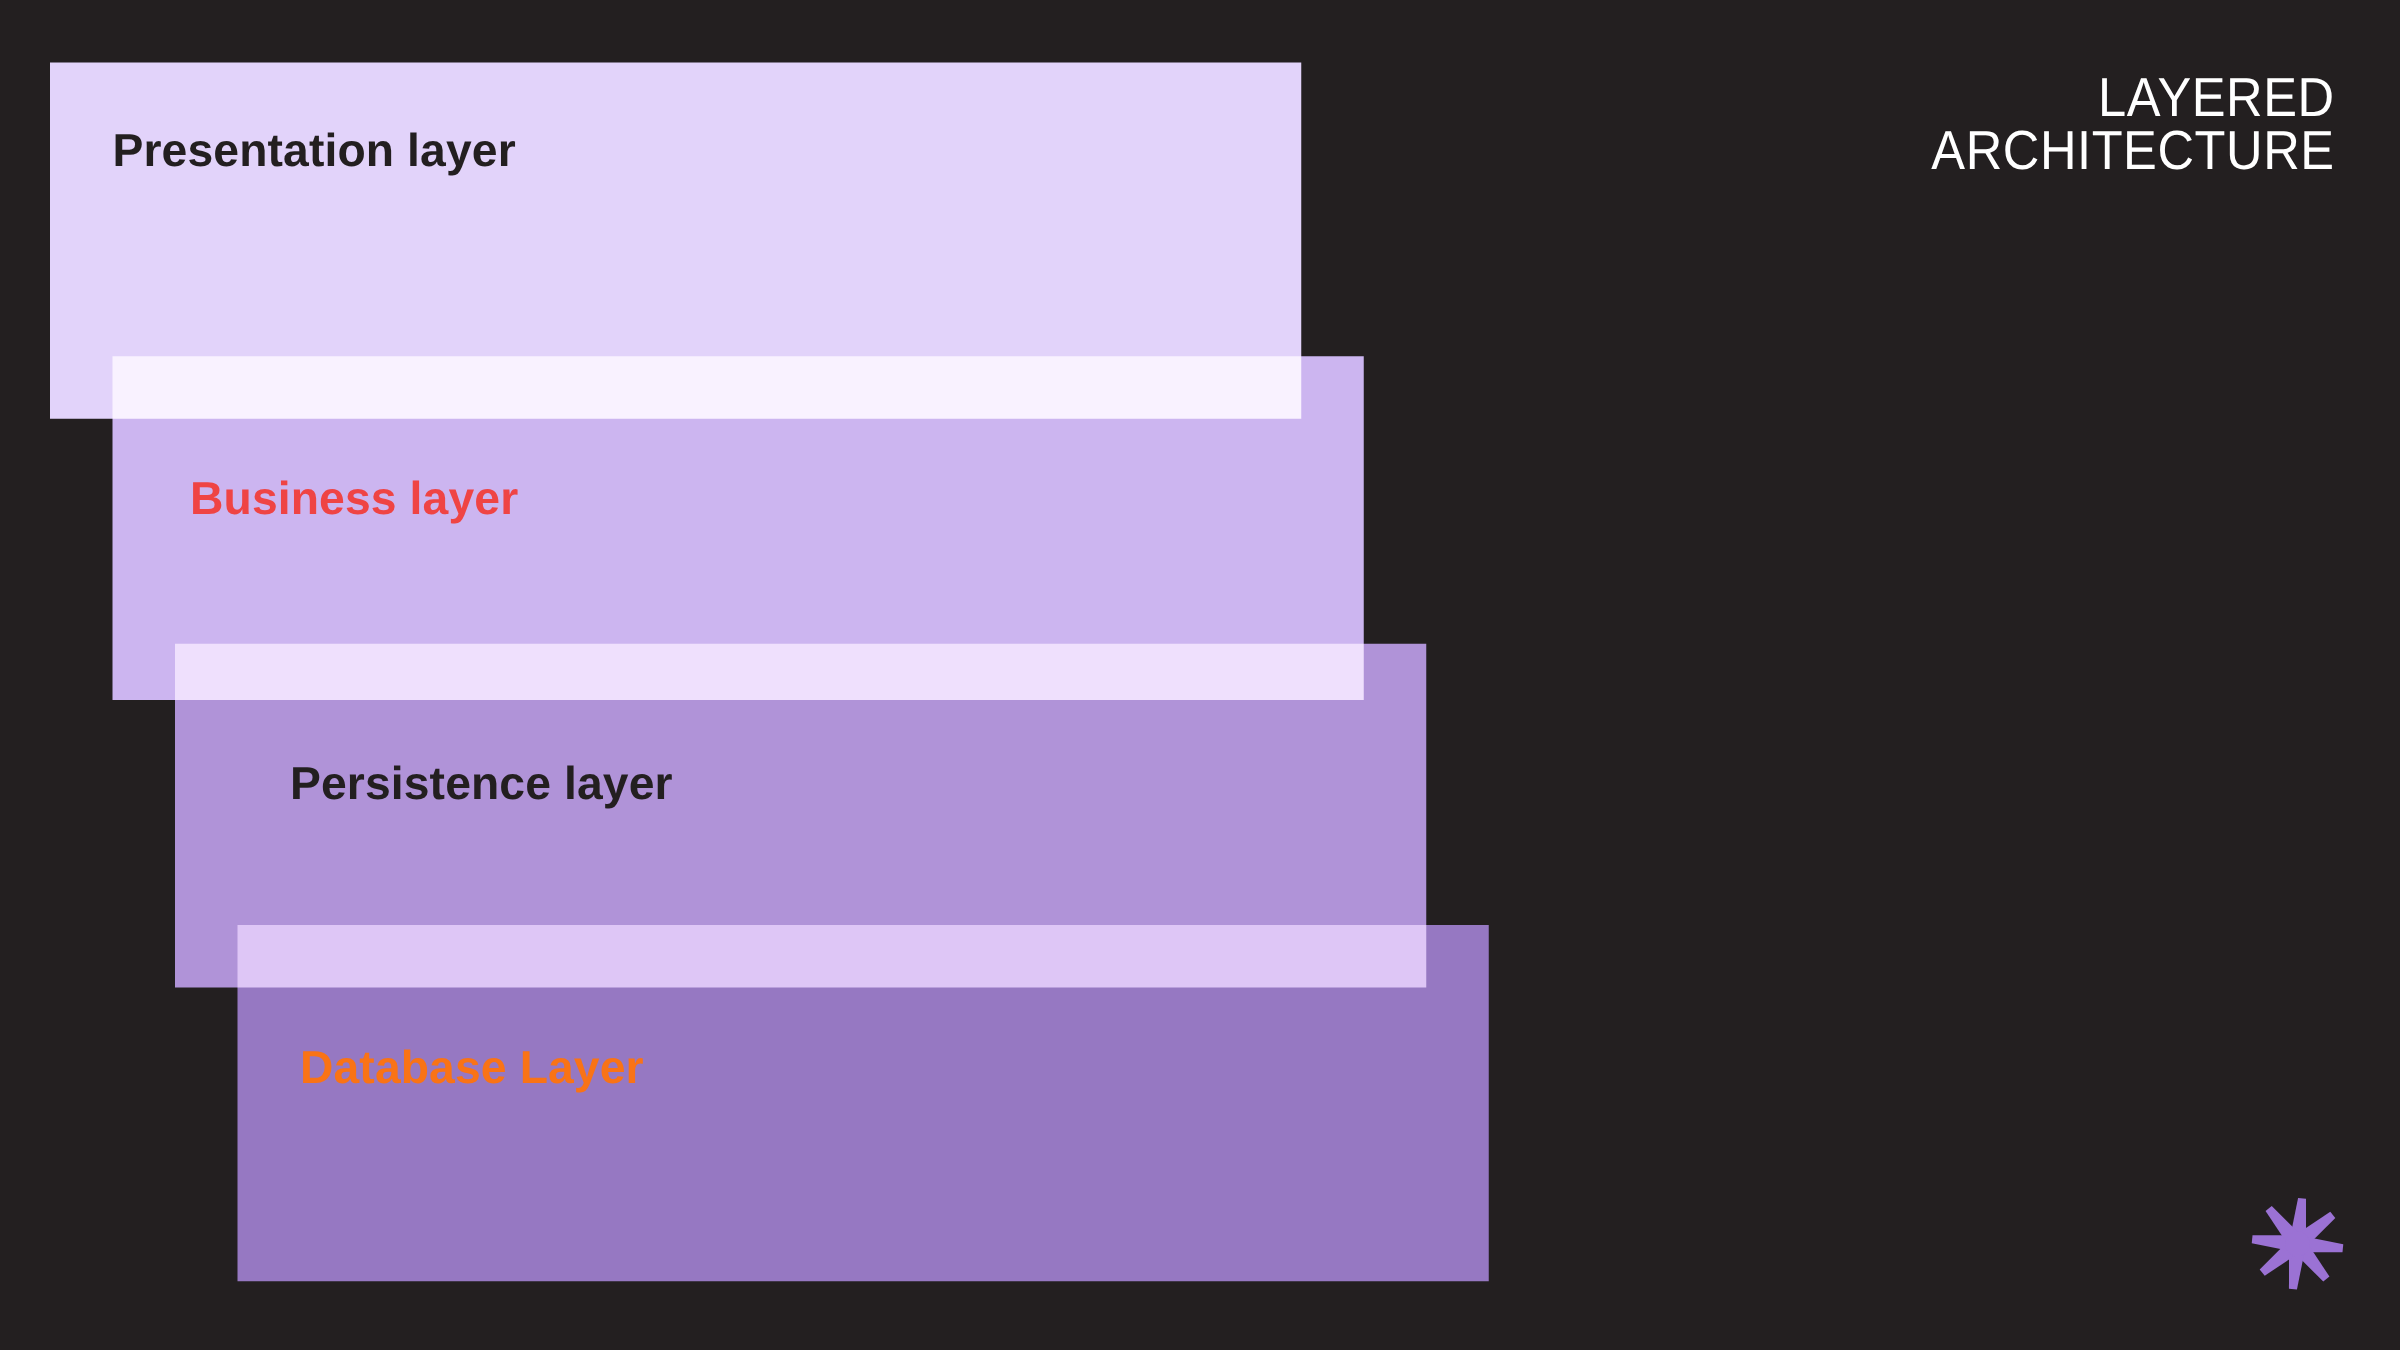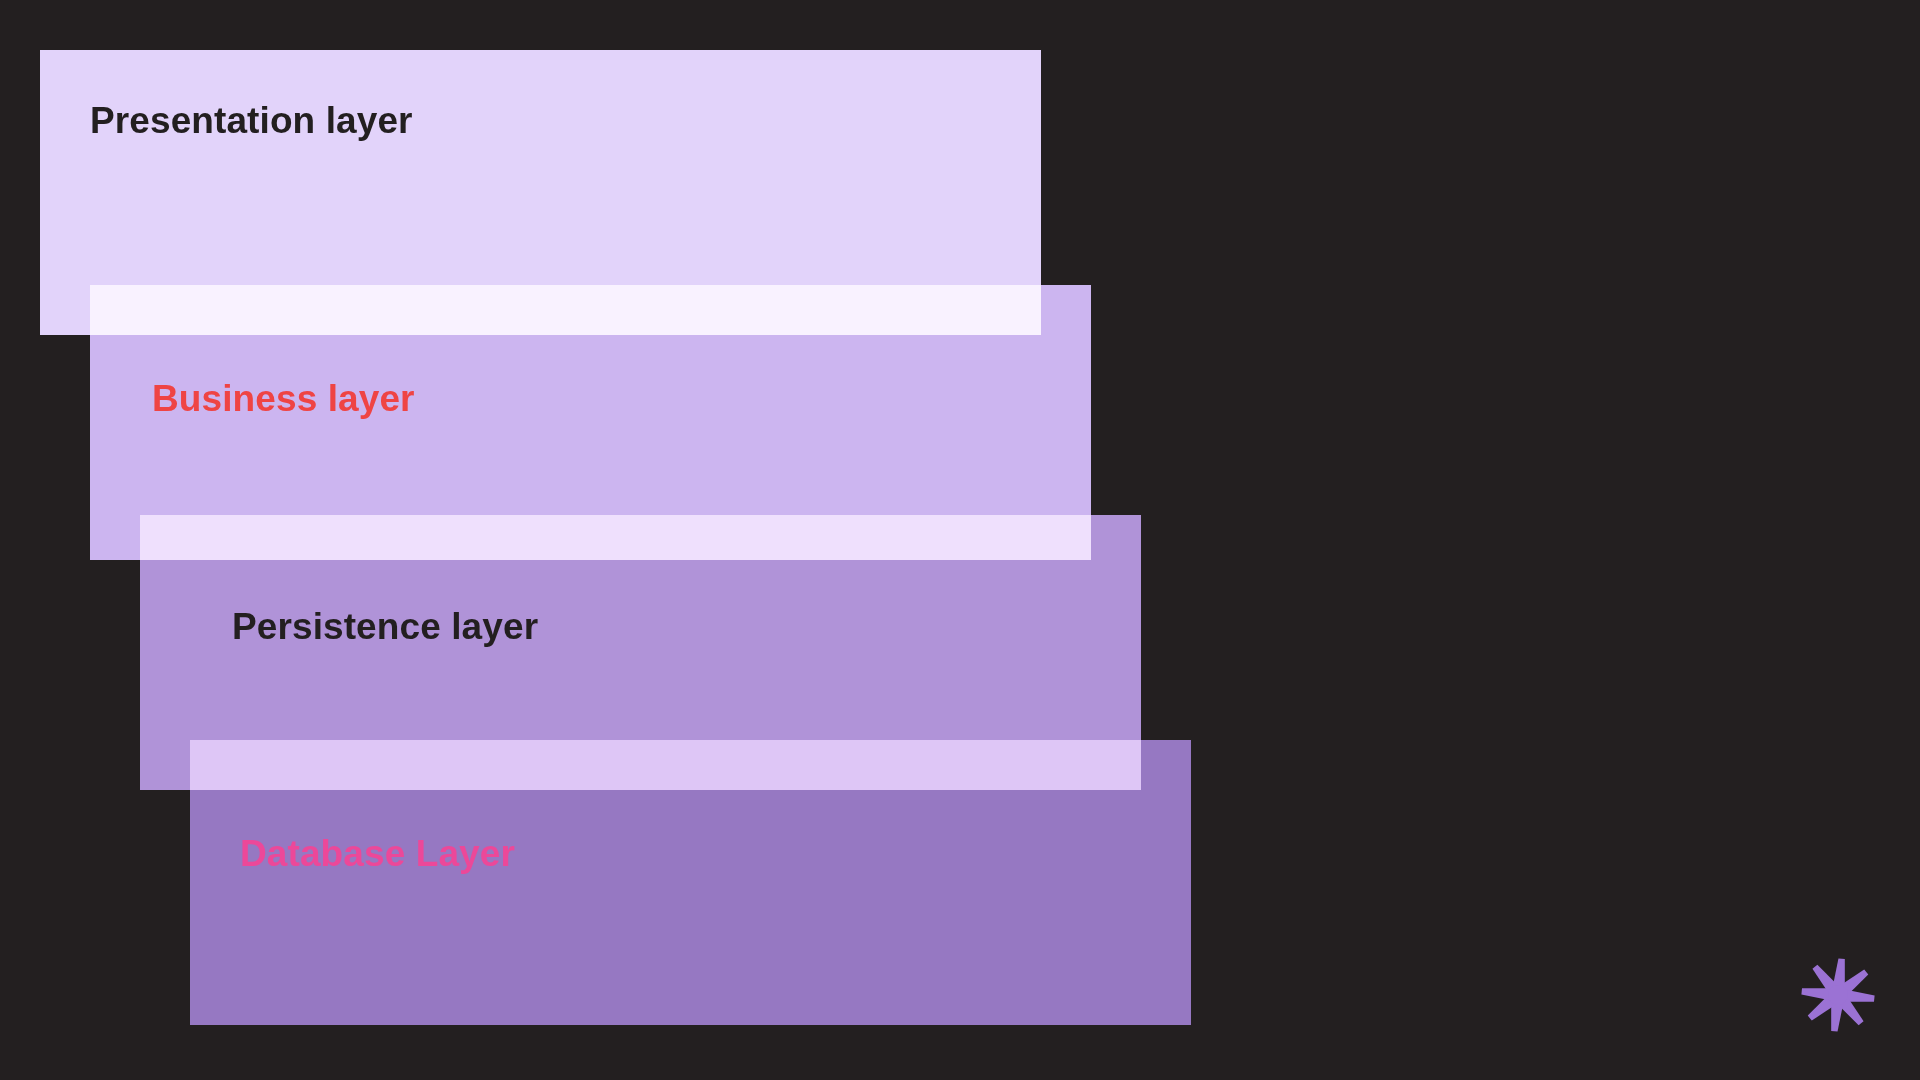--- a/index.html
+++ b/index.html
@@ -73,33 +73,37 @@
     width: 76px;
     height: 76px;
   }
   .asterisk svg { display: block; width: 100%; height: 100%; }
 </style>
 </head>
 <body style="background: rgb(35, 31, 32);">
 
 <div id="stage" style="width: 1920px; height: 1080px; --bg: #231f20;">
 
+  <div class="title-block">
+    <span class="title-line">LAYERED</span>
+    <span class="title-line">ARCHITECTURE</span>
+  </div>
 
   <div class="layer-stack">
     <div class="layer-box" style="left: 40px; top: 50px; width: 1001px; height: 285px; background: rgb(226, 211, 250);"></div>
     <div class="layer-box" style="left: 90px; top: 285px; width: 1001px; height: 275px; background: rgb(204, 181, 240);"></div>
     <div class="layer-box" style="left: 140px; top: 515px; width: 1001px; height: 275px; background: rgb(176, 147, 216);"></div>
     <div class="layer-box" style="left: 190px; top: 740px; width: 1001px; height: 285px; background: rgb(150, 120, 194);"></div>
   </div>
 
   <div class="label-stack">
     <span class="layer-label" style="left: 90px; top: 102px; color: rgb(35, 31, 32);">Presentation layer</span>
     <span class="layer-label" style="left: 152px; top: 380px; color: #ef4444;">Business layer</span>
     <span class="layer-label" style="left: 190px; top: 608px; color: rgb(35, 31, 32); margin-left: 42px;">Persistence layer</span>
-    <span class="layer-label" style="left: 240px; top: 835px; color: #ec4899;">Database Layer</span>
+    <span class="layer-label" style="left: 240px; top: 835px; color: #f97316;">Database Layer</span>
   </div>
 
   <div class="asterisk" style="left: 1800px; top: 957px; width: 76px; height: 76px;">
     <svg viewBox="0 0 100 100" aria-hidden="true">
       <g id="asterisk-arms">
           <polygon points="58.96,50.90 58.97,2.66 50.61,1.82 41.04,49.10" fill="#9b72d4"></polygon>
           <polygon points="55.70,56.97 89.82,22.87 84.50,16.37 44.30,43.03" fill="#9b72d4"></polygon>
           <polygon points="49.10,58.96 97.34,58.97 98.18,50.61 50.90,41.04" fill="#9b72d4"></polygon>
           <polygon points="43.03,55.70 77.13,89.82 83.63,84.50 56.97,44.30" fill="#9b72d4"></polygon>
           <polygon points="41.04,49.10 41.03,97.34 49.39,98.18 58.96,50.90" fill="#9b72d4"></polygon>

